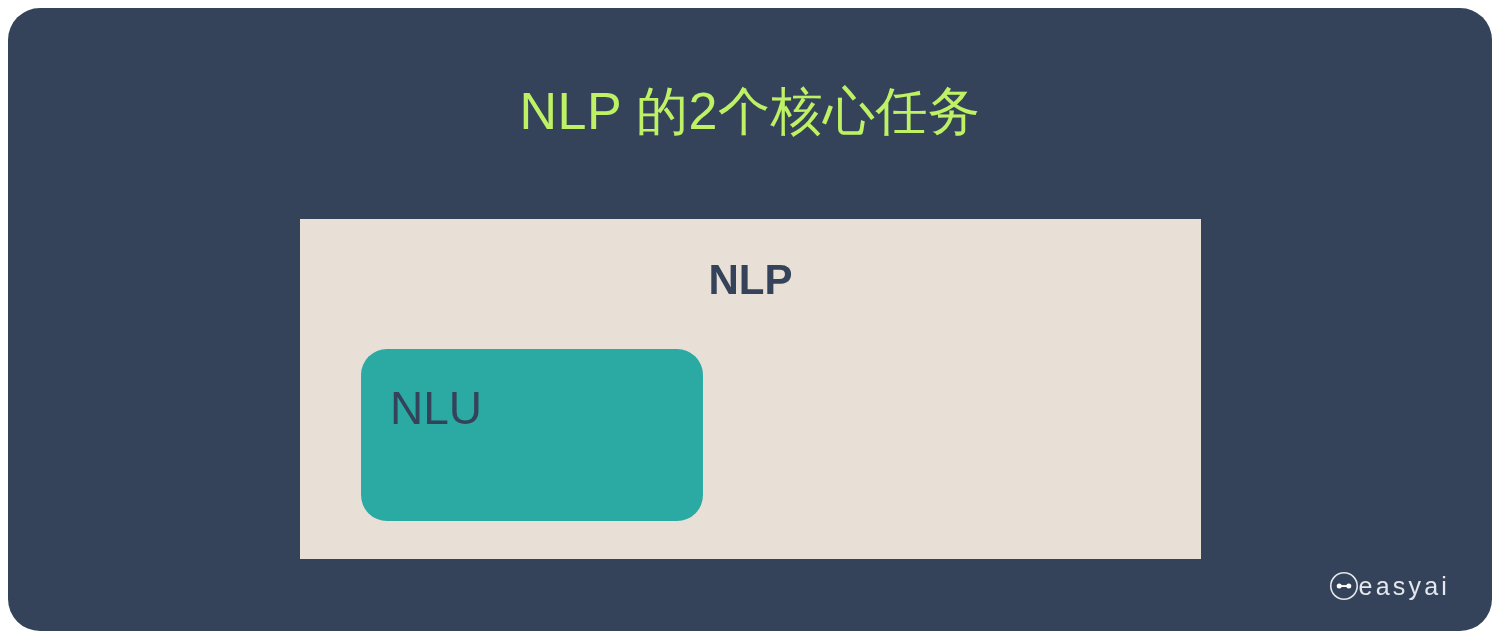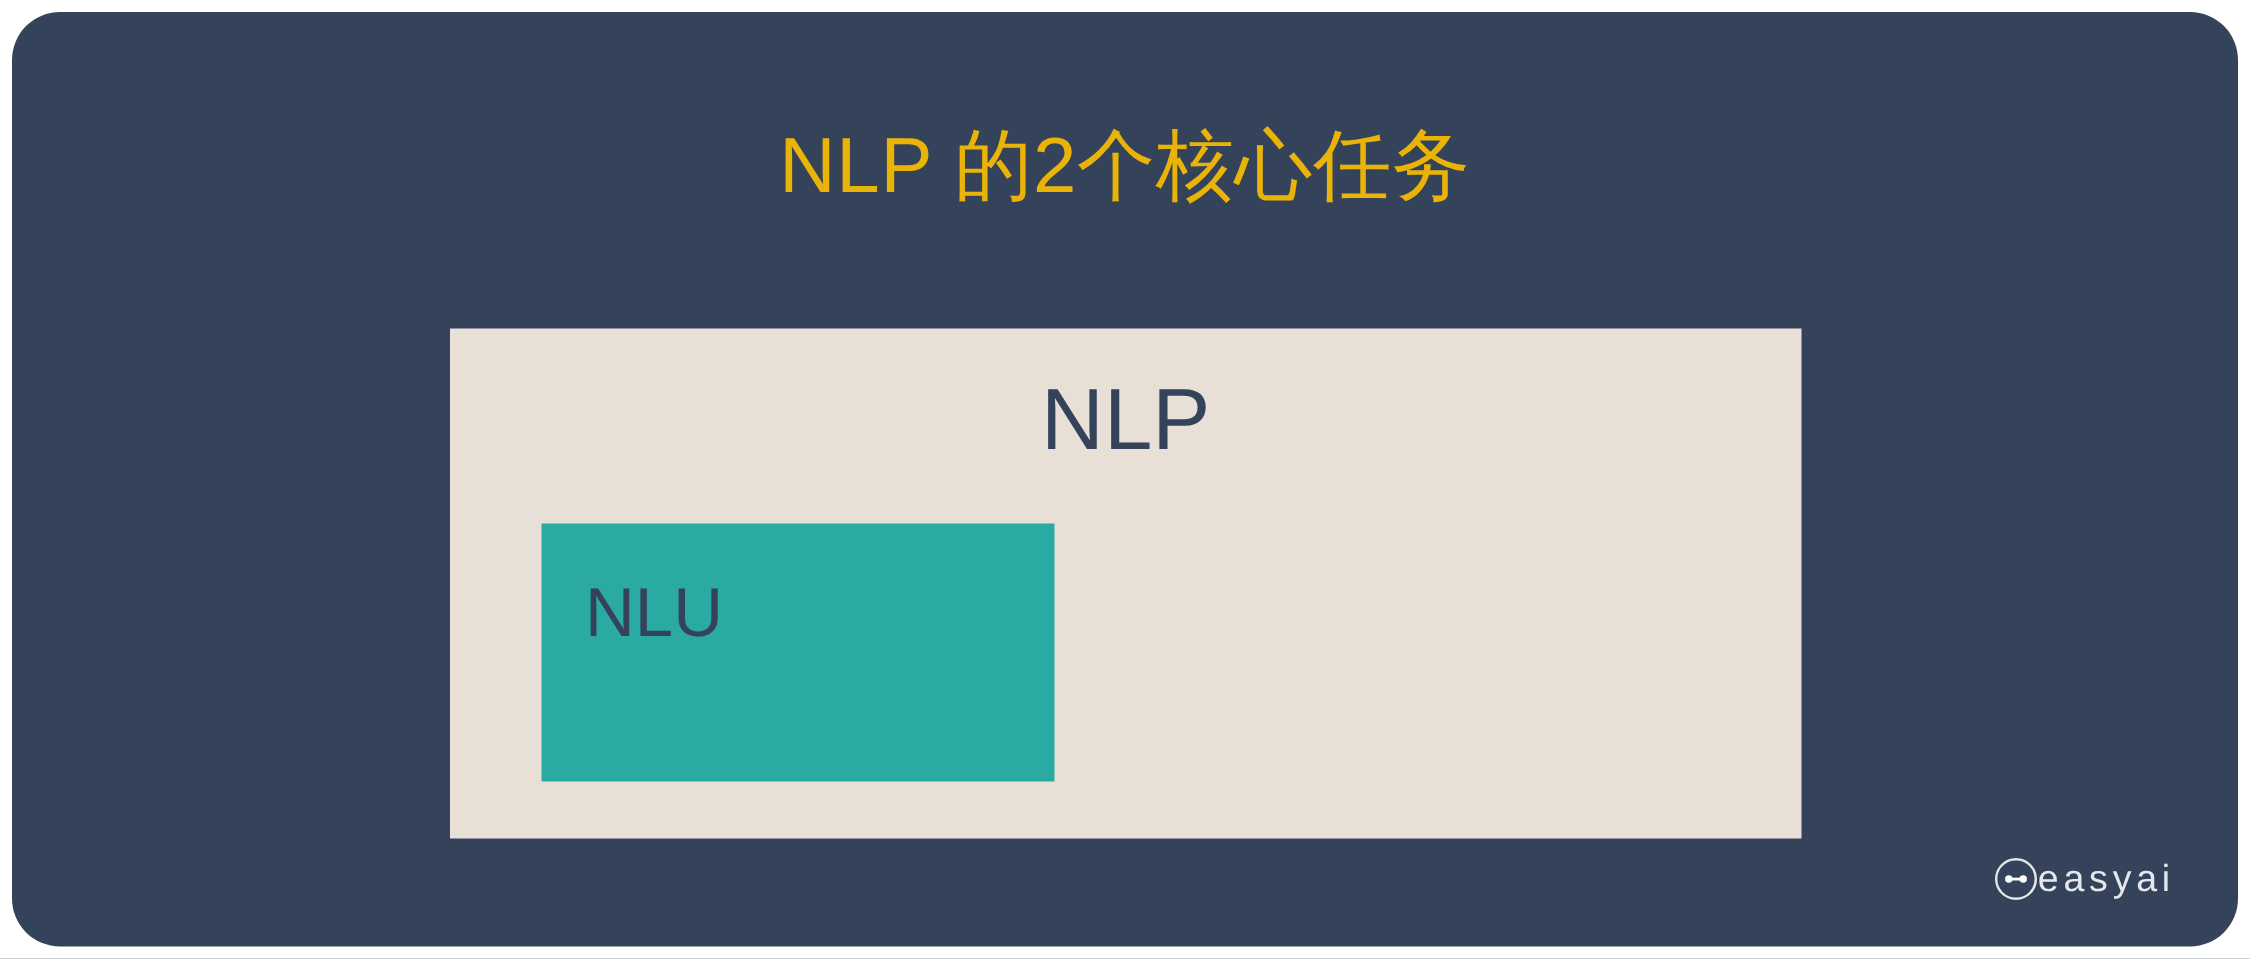--- a/index.html
+++ b/index.html
@@ -26,21 +26,21 @@
     overflow: hidden;
   }
 
   
   .title {
     position: absolute;
     left: 0;
     top: 72px;
     width: 1484px;
     text-align: center;
-    color: #eab308;
+    color: #bef264;
     font-size: 52px;
     font-weight: 400;
     line-height: 62px;
     letter-spacing: 0.5px;
     white-space: nowrap;
   }
 
   
   .nlp-container {
     position: absolute;
@@ -51,34 +51,34 @@
     background: #e8e0d7;
   }
 
   .nlp-label {
     position: absolute;
     left: 0;
     top: 33px;
     width: 901px;
     text-align: center;
     color: #34435a;
-    font-size: 58px;
-    font-weight: 400;
+    font-size: 42px;
+    font-weight: 700;
     line-height: 56px;
     white-space: nowrap;
   }
 
   
   .task-box {
     position: absolute;
     top: 130px;   
     height: 172px;
     background: #2aaaa3;
   }
-  .task-box.nlu { left: 61px;  width: 342px; }  
+  .task-box.nlu { left: 61px;  width: 342px; border-radius: 26px; }  
   .task-box.nlg { left: 499px; width: 341px; }  
 
   .task-label {
     position: absolute;
     left: 29px;
     top: 32px;
     color: #34435a;
     font-size: 46px;
     font-weight: 400;
     line-height: 54px;

